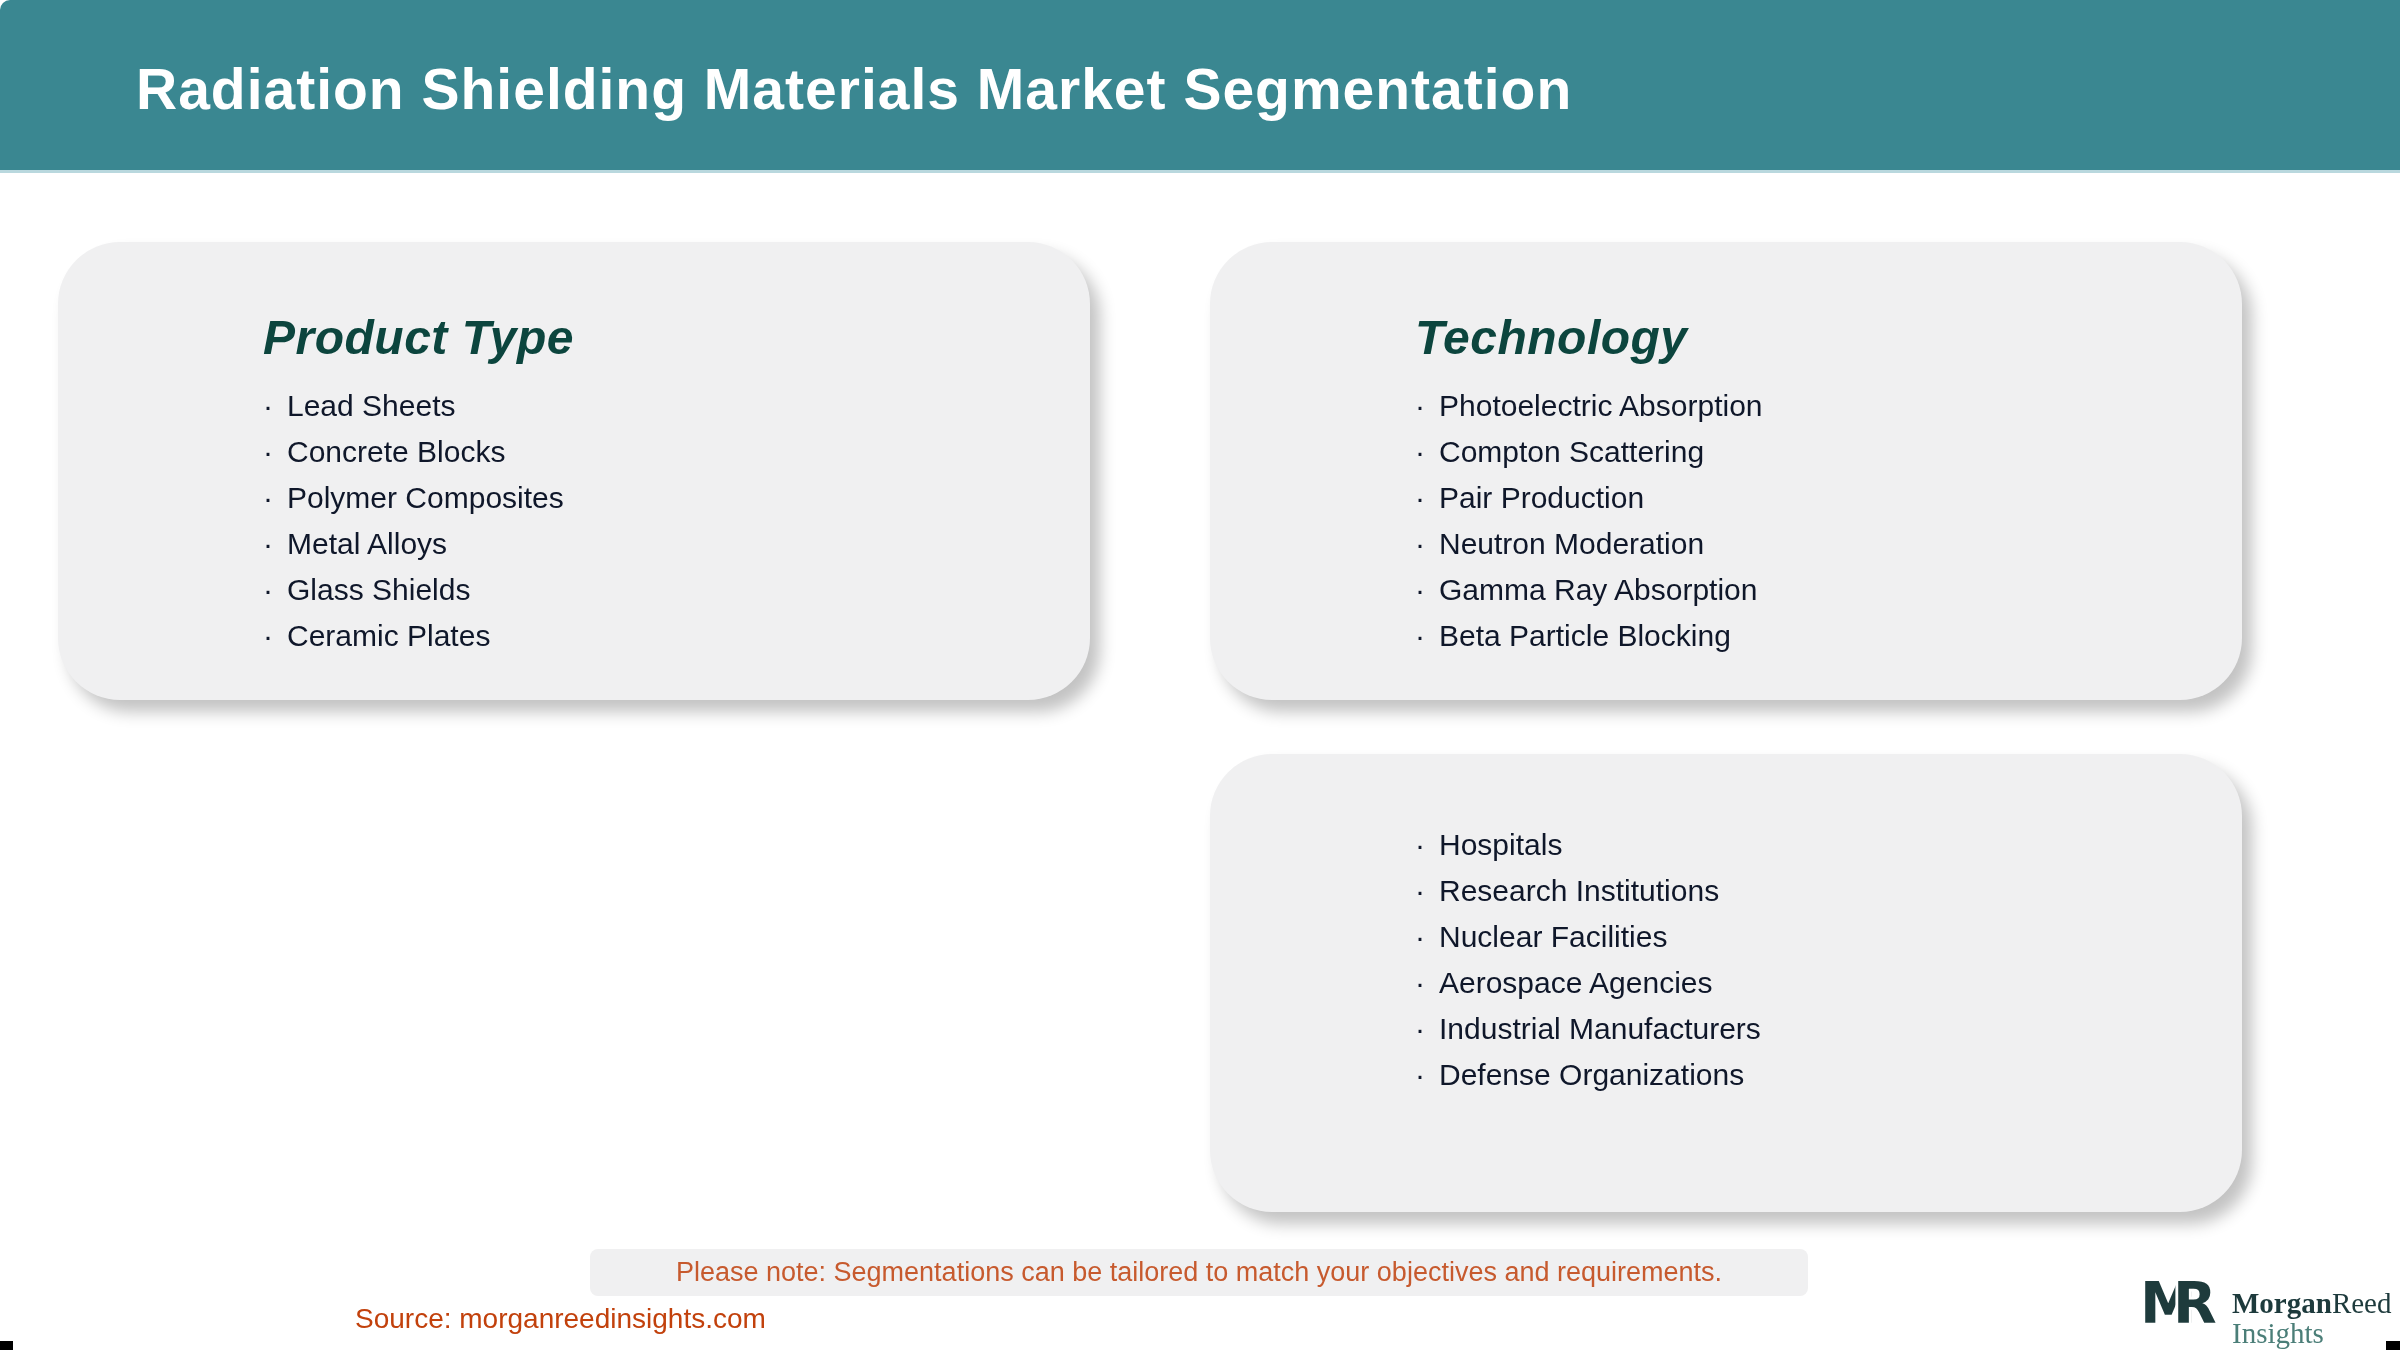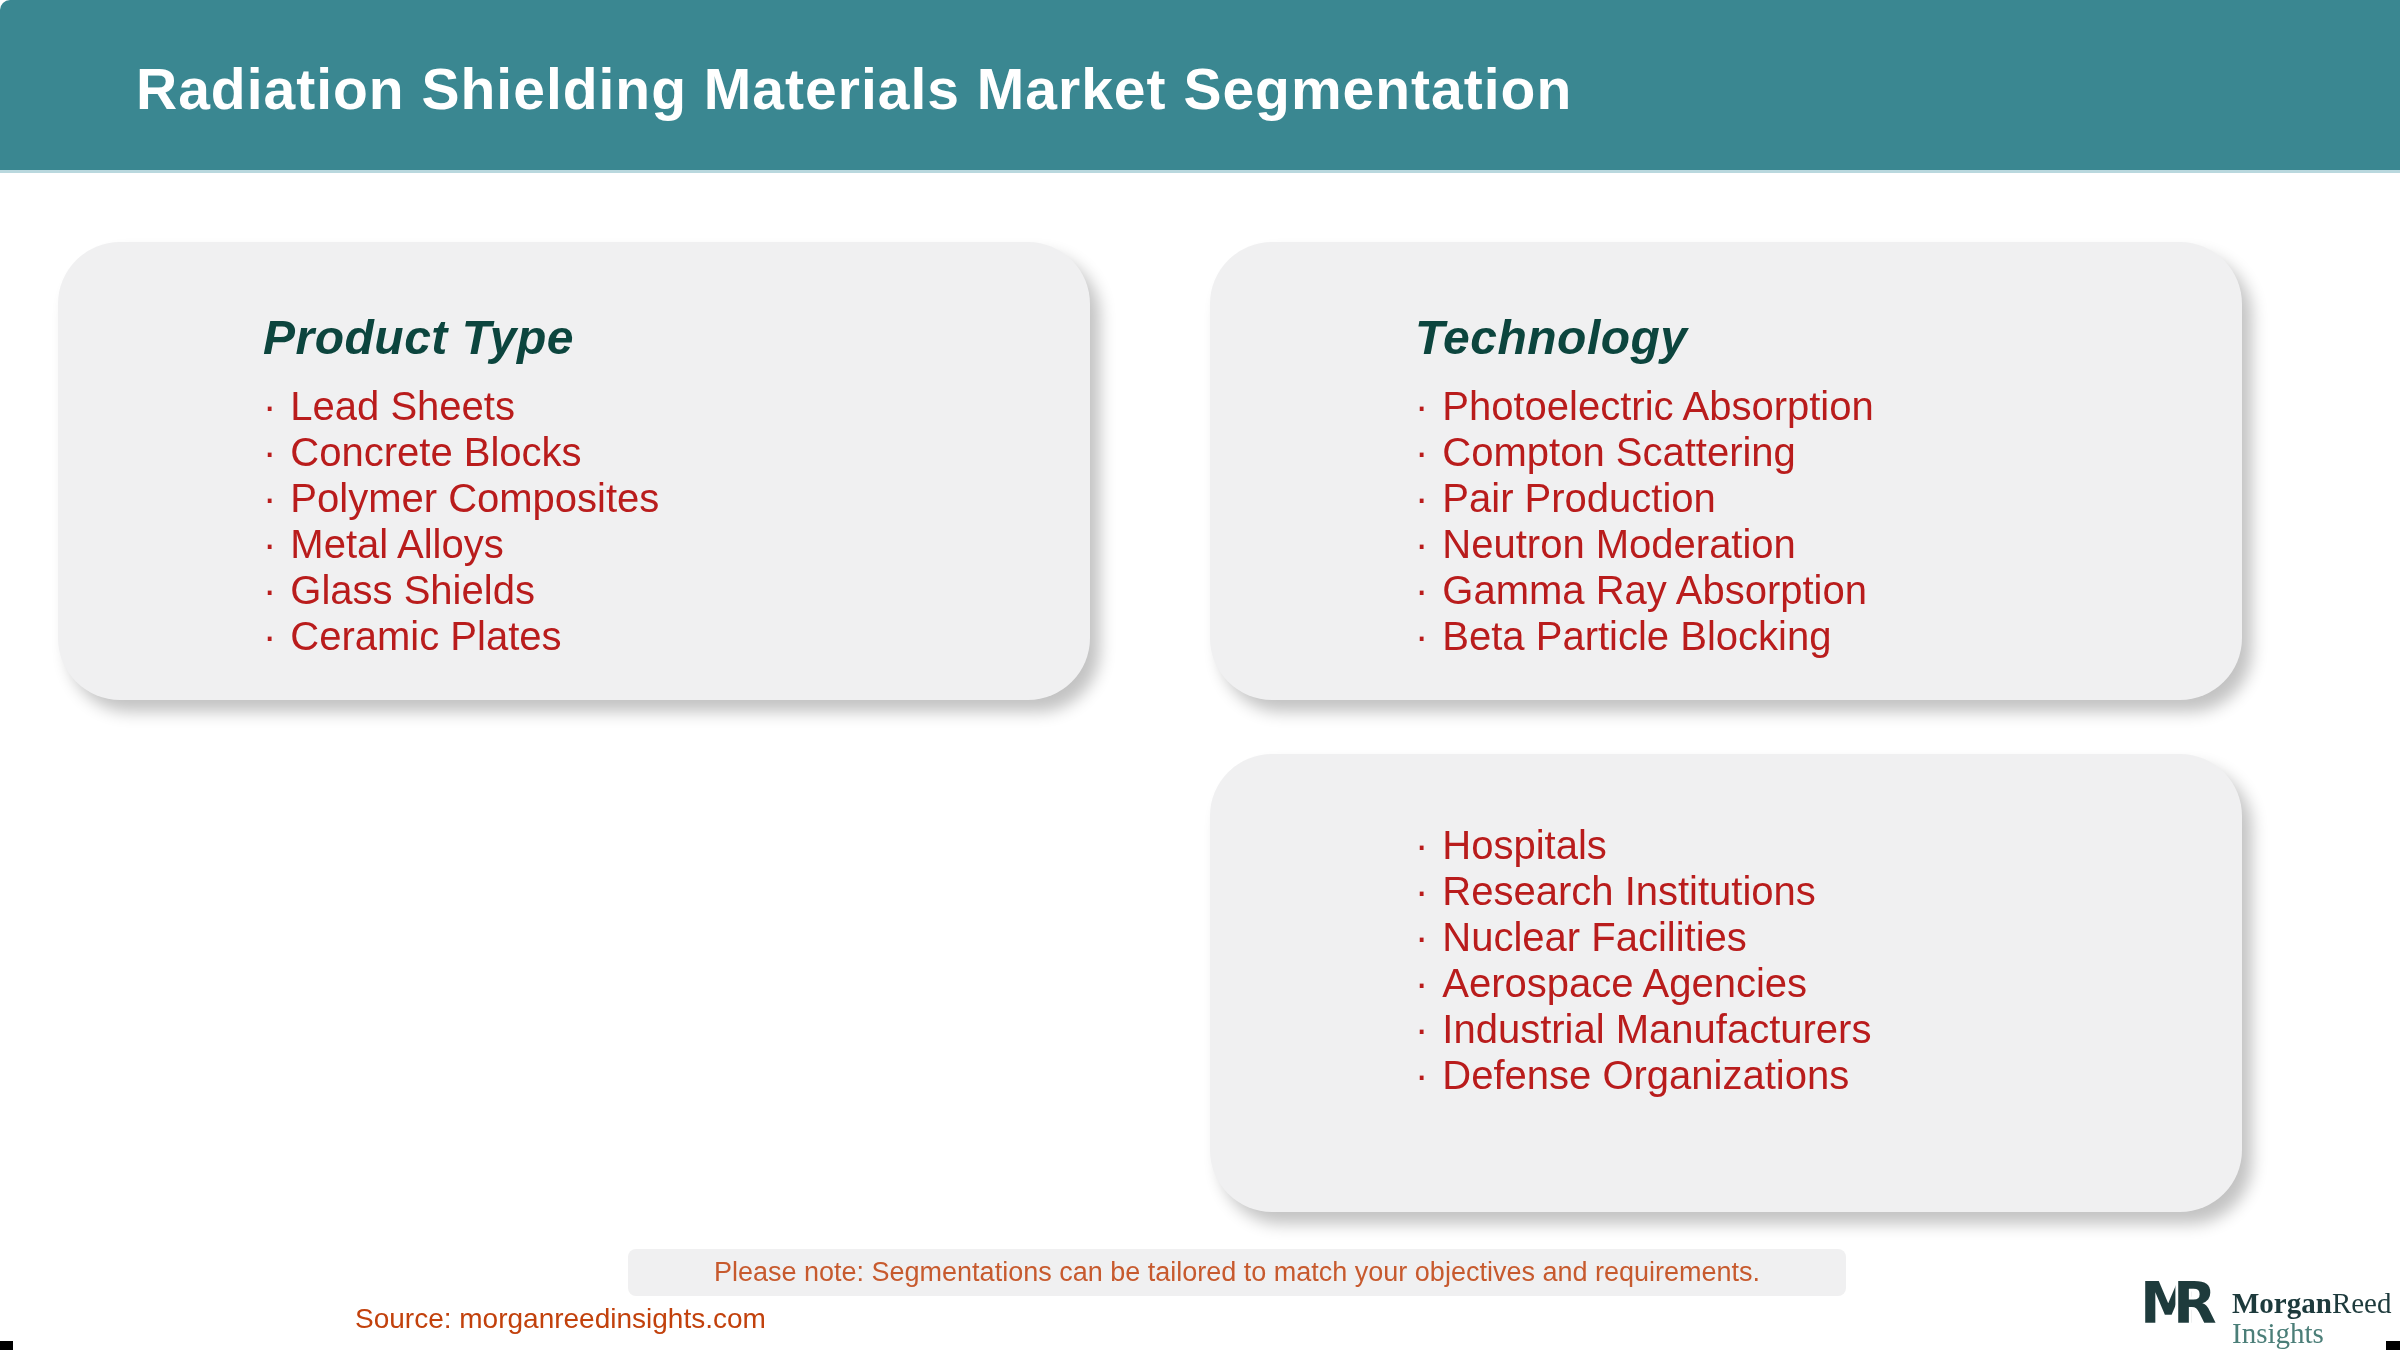--- a/index.html
+++ b/index.html
@@ -38,29 +38,29 @@
   .card-tl{left:58px;top:242px;}
   .card-tr{left:1210px;top:242px;}
   .card-bl{left:58px;top:754px;}
   .card-br{left:1210px;top:754px;}
   .card h2{
     margin:0 0 18px 0;
     font-size:48px;font-weight:700;color:#0c453e;letter-spacing:0.5px;font-style:italic;
   }
   .card ul{margin:0;padding:0;list-style:none;}
   .card li{
-    font-size:40px;color:#b91c1c;line-height:46px;white-space:nowrap;
+    font-size:30px;color:#0f172a;line-height:46px;white-space:nowrap;
   }
   .card li::before{content:"·";margin-right:14px;}
 
   
   .note{
     position:absolute;left:590px;top:1249px;width:1218px;height:47px;
     background:#f0f0f1;border-radius:8px;
-    display:flex;align-items:center;justify-content:center;margin-left:38px;
+    display:flex;align-items:center;justify-content:center;
   }
   .note span{font-size:27px;color:#c75a2e;white-space:nowrap;}
   .source{
     position:absolute;left:355px;top:1303px;width:1600px;
     text-align:left;font-size:28px;color:#c2410c;
   }
 
   
   .logo{
     position:absolute;left:2140px;top:1272px;

